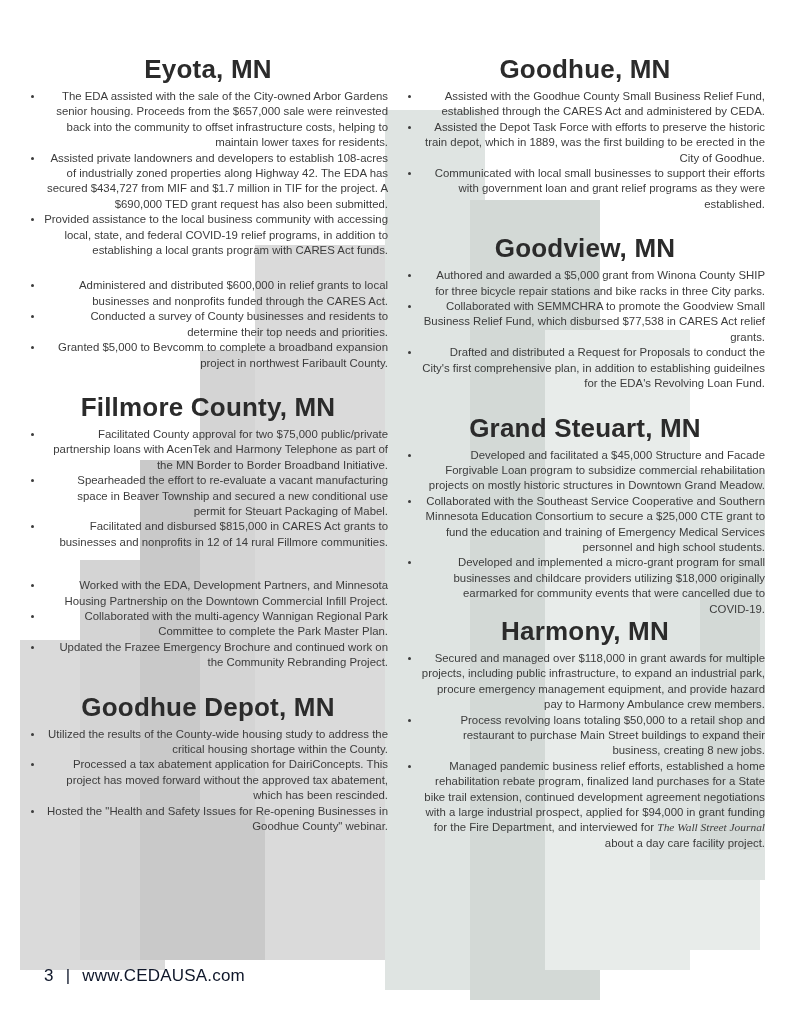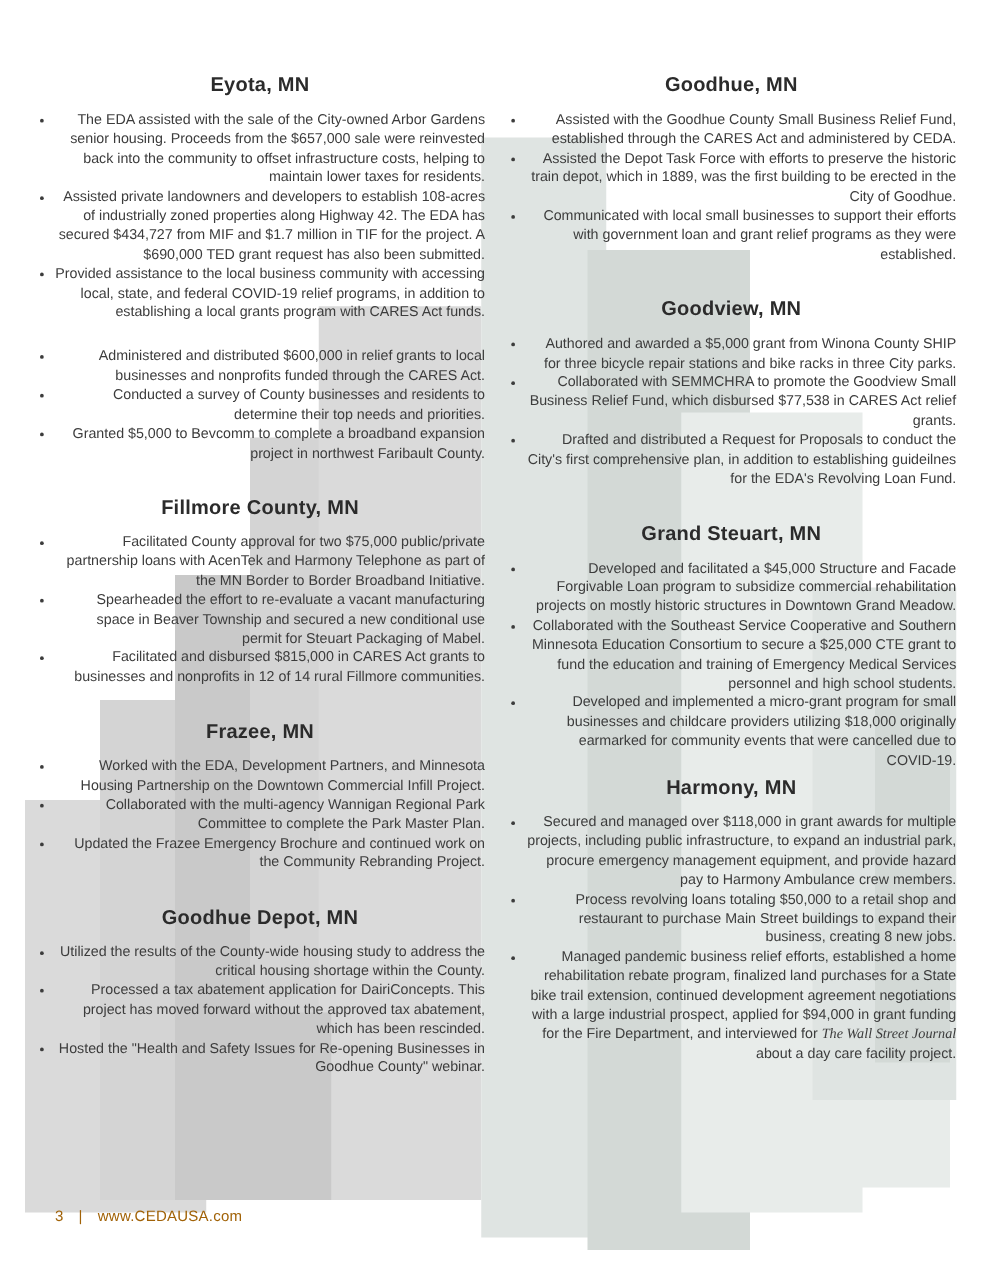--- a/index.html
+++ b/index.html
@@ -15,34 +15,34 @@
   .warm2 { background: #c9c9c9; }
   .warm3 { background: #dadada; }
   .cool1 { background: #dfe4e2; }
   .cool2 { background: #d3d9d6; }
   .cool3 { background: #e8ecea; }
   .content { position: absolute; inset: 0; z-index: 1; }
   .col { position: absolute; top: 55px; width: 360px; }
   .col.left { left: 28px; }
   .col.right { left: 405px; }
   .section h2 {
-    margin: 0; text-align: center; font-size: 16px; font-weight: bold;
+    margin: 0; text-align: center; font-size: 26px; font-weight: bold;
     color: #2b2b2b; line-height: 28px; letter-spacing: 0.2px;
   }
   .section ul { margin: 6px 0 0 0; padding: 0 0 0 16px; text-align: right; }
   .section li {
     font-size: 11.4px; line-height: 15.4px; color: #3c3c3c;
     padding-left: 0; margin: 0;
   }
   .section li::marker { font-size: 10px; }
   .gap-s { height: 14px; }
   .gap-m { height: 22px; }
   .footer {
     position: absolute; left: 44px; top: 966px;
-    font-size: 12px; color: #a16207; letter-spacing: 0.2px;
+    font-size: 17px; color: #0f172a; letter-spacing: 0.2px;
   }
   .footer .sep { margin: 0 12px; }
   em { font-style: italic; font-family: Liberation Serif, serif; }
 </style>
 </head>
 <body>
 
 <div class="bg">
 
   <div class="blk warm3" style="left:20px; top:640px; width:145px; height:330px;"></div>
@@ -83,21 +83,20 @@
     <div class="section">
       <h2>Fillmore County, MN</h2>
       <ul>
         <li>Facilitated County approval for two $75,000 public/private partnership loans with AcenTek and Harmony Telephone as part of the MN Border to Border Broadband Initiative.</li>
         <li>Spearheaded the effort to re-evaluate a vacant manufacturing space in Beaver Township and secured a new conditional use permit for Steuart Packaging of Mabel.</li>
         <li>Facilitated and disbursed $815,000 in CARES Act grants to businesses and nonprofits in 12 of 14 rural Fillmore communities.</li>
       </ul>
     </div>
     <div class="gap-m"></div>
     <div class="section">
-      <h2>Frazee, MN</h2>
       <ul>
         <li>Worked with the EDA, Development Partners, and Minnesota Housing Partnership on the Downtown Commercial Infill Project.</li>
         <li>Collaborated with the multi-agency Wannigan Regional Park Committee to complete the Park Master Plan.</li>
         <li>Updated the Frazee Emergency Brochure and continued work on the Community Rebranding Project.</li>
       </ul>
     </div>
     <div class="gap-m"></div>
     <div class="section">
       <h2>Goodhue Depot, MN</h2>
       <ul>

